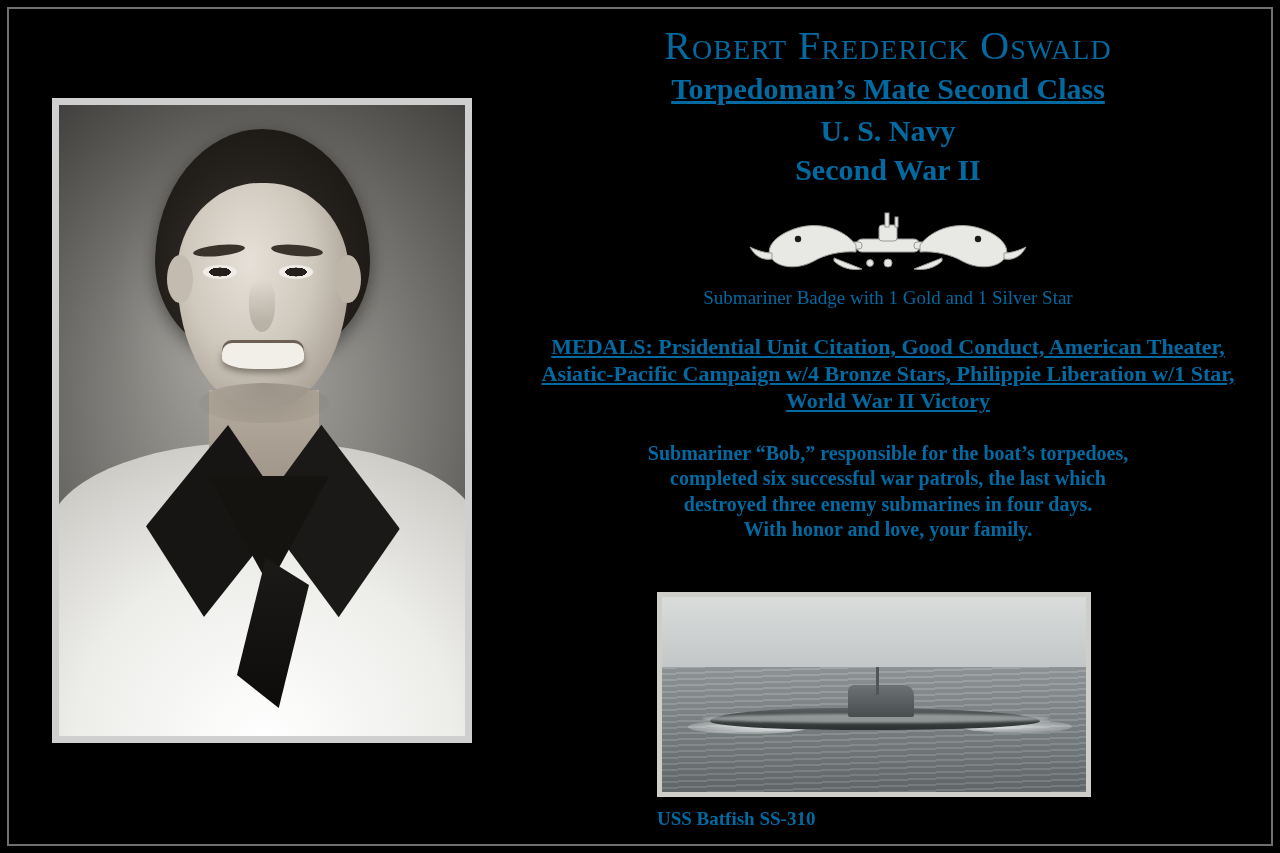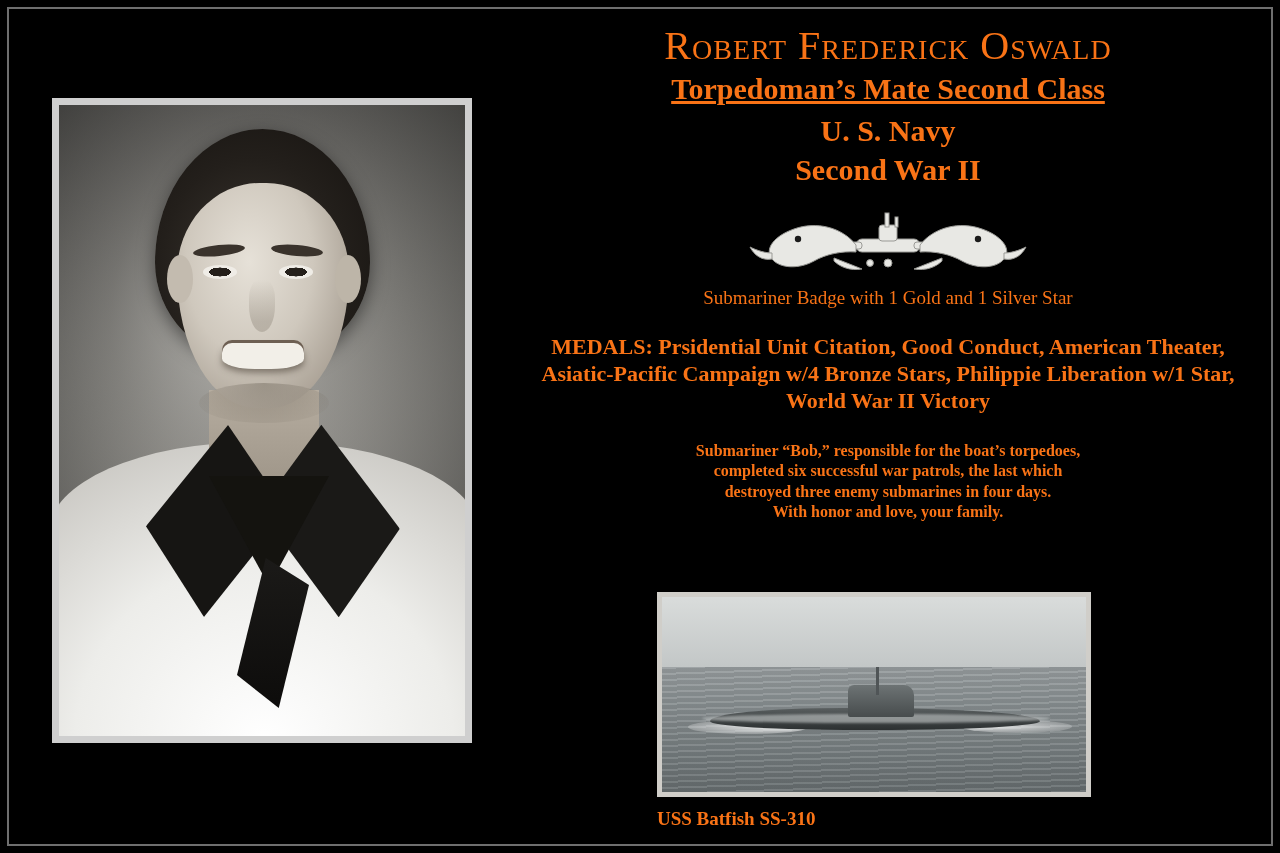--- a/index.html
+++ b/index.html
@@ -7,21 +7,21 @@
     padding: 0;
     background: #000;
   }
   .plaque {
     position: relative;
     width: 1280px;
     height: 853px;
     background: #000000;
     overflow: hidden;
     font-family: "Liberation Serif", serif;
-    color: #f97316;
+    color: #0369a1;
   }
   
   .frame-border {
     position: absolute;
     left: 7px;
     top: 7px;
     right: 7px;
     bottom: 7px;
     border: 2px solid #6f6f6f;
     box-sizing: border-box;
@@ -241,23 +241,24 @@
   .badge-caption {
     font-size: 19px;
     font-weight: normal;
     margin: 8px 0 0 0;
   }
   .medals {
     font-size: 22px;
     font-weight: bold;
     line-height: 1.24;
     margin: 24px 0 0 0;
+    text-decoration: underline;
   }
   .tribute {
-    font-size: 16px;
+    font-size: 20px;
     font-weight: bold;
     line-height: 1.28;
     margin: 26px 0 0 0;
   }
 
   
   .ship-wrap {
     position: absolute;
     left: 657px;
     top: 592px;

